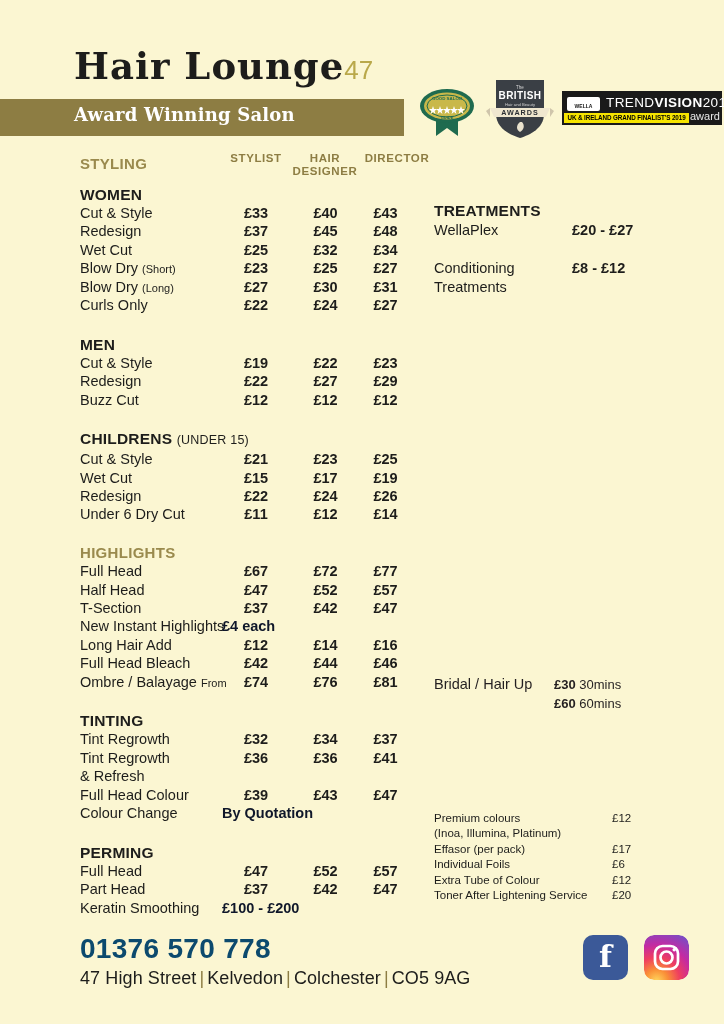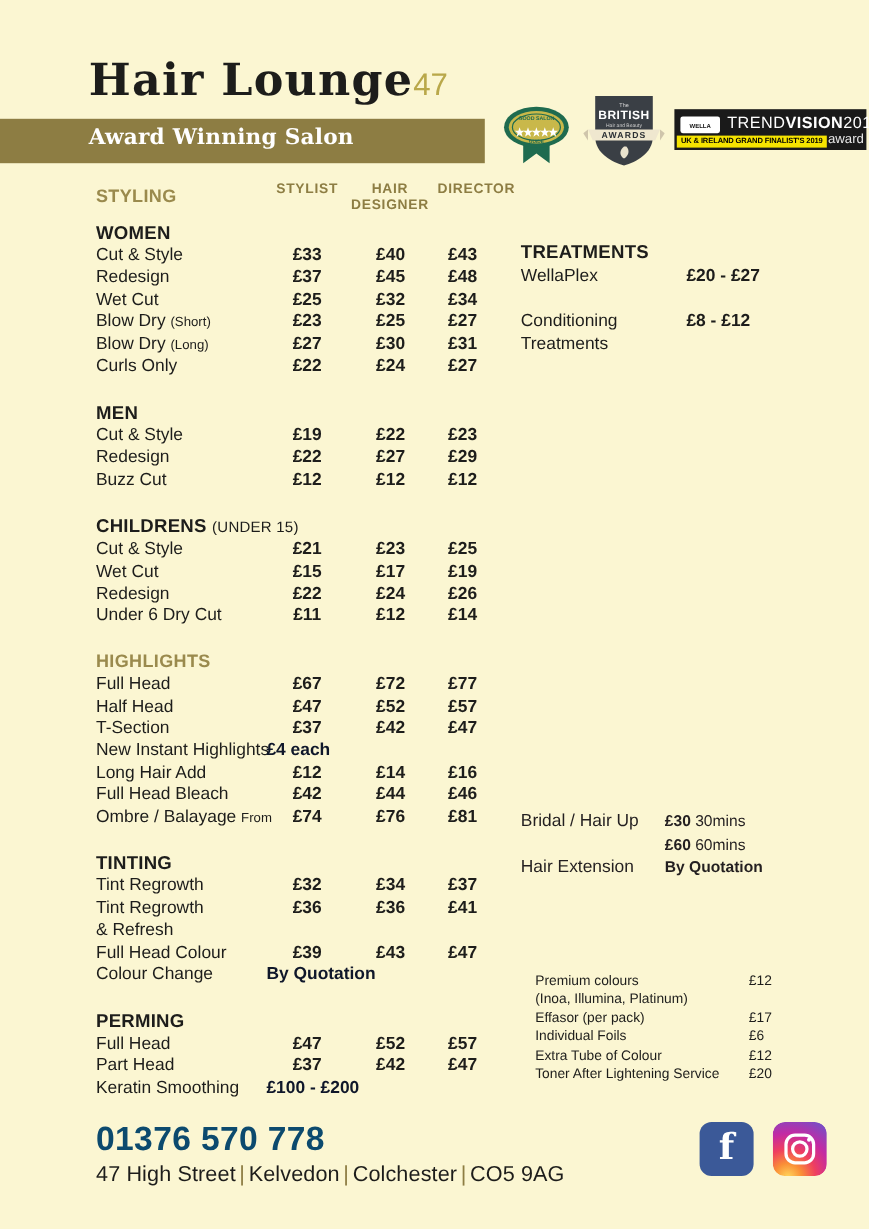--- a/index.html
+++ b/index.html
@@ -125,21 +125,21 @@
   .bridal{position:absolute;left:0;top:524px;width:295px;}
   table.bridal-t{border-collapse:collapse;table-layout:fixed;width:260px;}
   table.bridal-t td{padding:0;height:19.5px;vertical-align:baseline;}
   td.bsvc{font-size:14.5px;font-weight:400;width:120px;white-space:nowrap;}
   td.bval{font-size:13px;font-weight:700;white-space:nowrap;}
   td.bval .sm{font-weight:400;}
 
   
   .premium{position:absolute;left:0;top:660px;width:295px;}
   .prem-head{font-size:12px;font-weight:700;color:#1d1d1b;line-height:16px;}
-  table.prem{border-collapse:collapse;width:250px;table-layout:fixed;margin-left:12px;}
+  table.prem{border-collapse:collapse;width:250px;table-layout:fixed;}
   table.prem td{padding:0;height:15.4px;vertical-align:baseline;}
   td.pname{font-size:11.5px;font-weight:400;color:#1d1d1b;width:178px;white-space:nowrap;}
   td.pval{font-size:11.5px;font-weight:400;color:#1d1d1b;text-align:left;}
 
   
   .footer{position:absolute;left:0;top:925px;width:724px;height:99px;}
   .phone{
     position:absolute;left:80px;top:8px;
     font-size:28px;font-weight:700;color:#0c4a6e;letter-spacing:0.3px;
   }
@@ -467,24 +467,20 @@
     <div class="bridal">
       <table class="bridal-t">
         <tbody>
             <tr>
           <td class="bsvc">Bridal / Hair Up</td>
           <td class="bval"><span>£30</span> <span class="sm">30mins</span></td>
         </tr>
         <tr>
           <td class="bsvc"></td>
           <td class="bval"><span>£60</span> <span class="sm">60mins</span></td>
-        </tr>
-        <tr>
-          <td class="bsvc">Hair Extension</td>
-          <td class="bval">By Quotation</td>
         </tr>
       </tbody>
         </table>
     </div>
 
     <div class="premium">
       <table class="prem">
         <tbody>
             <tr>
           <td class="pname">Premium colours</td>

